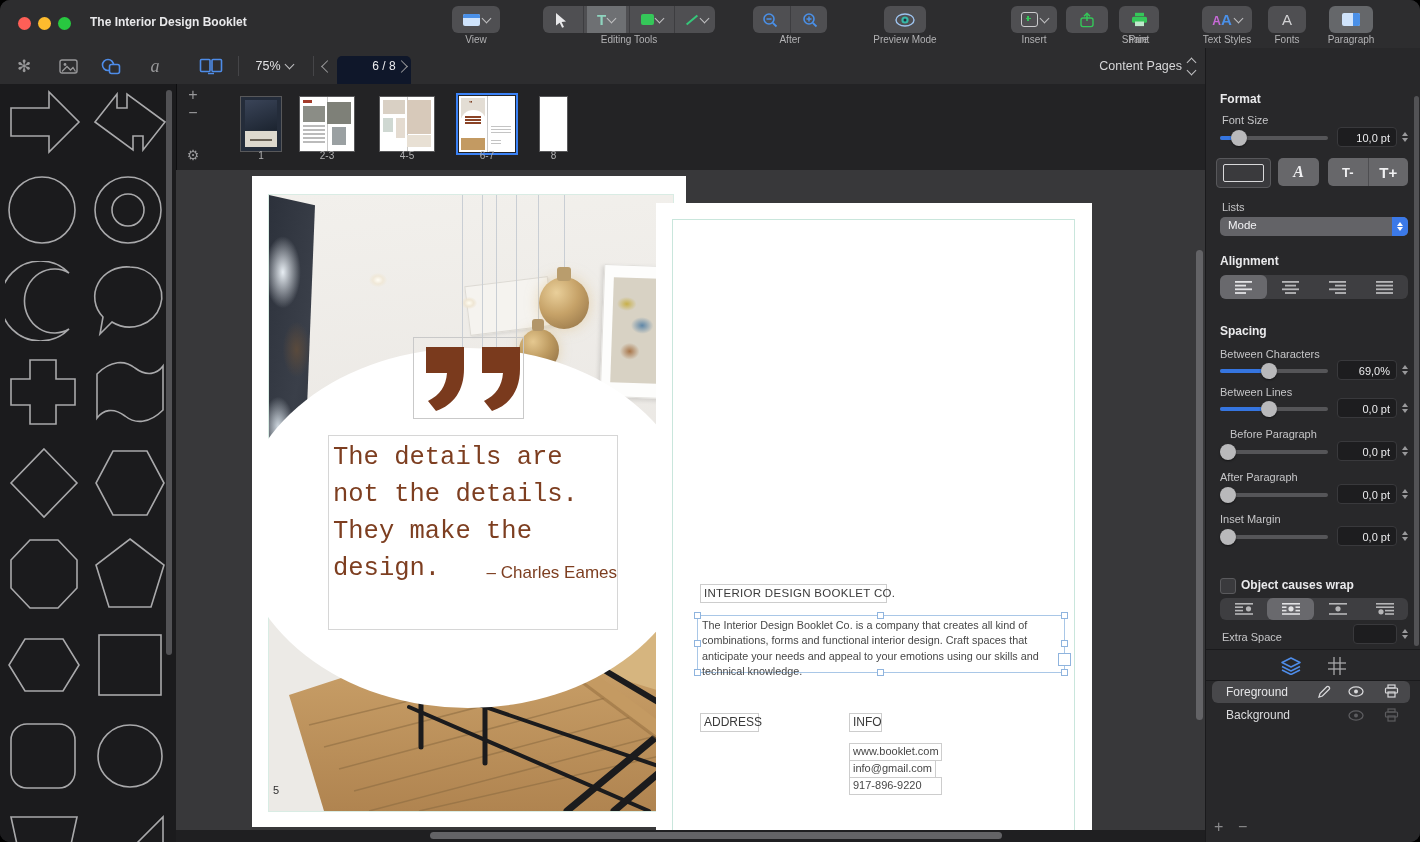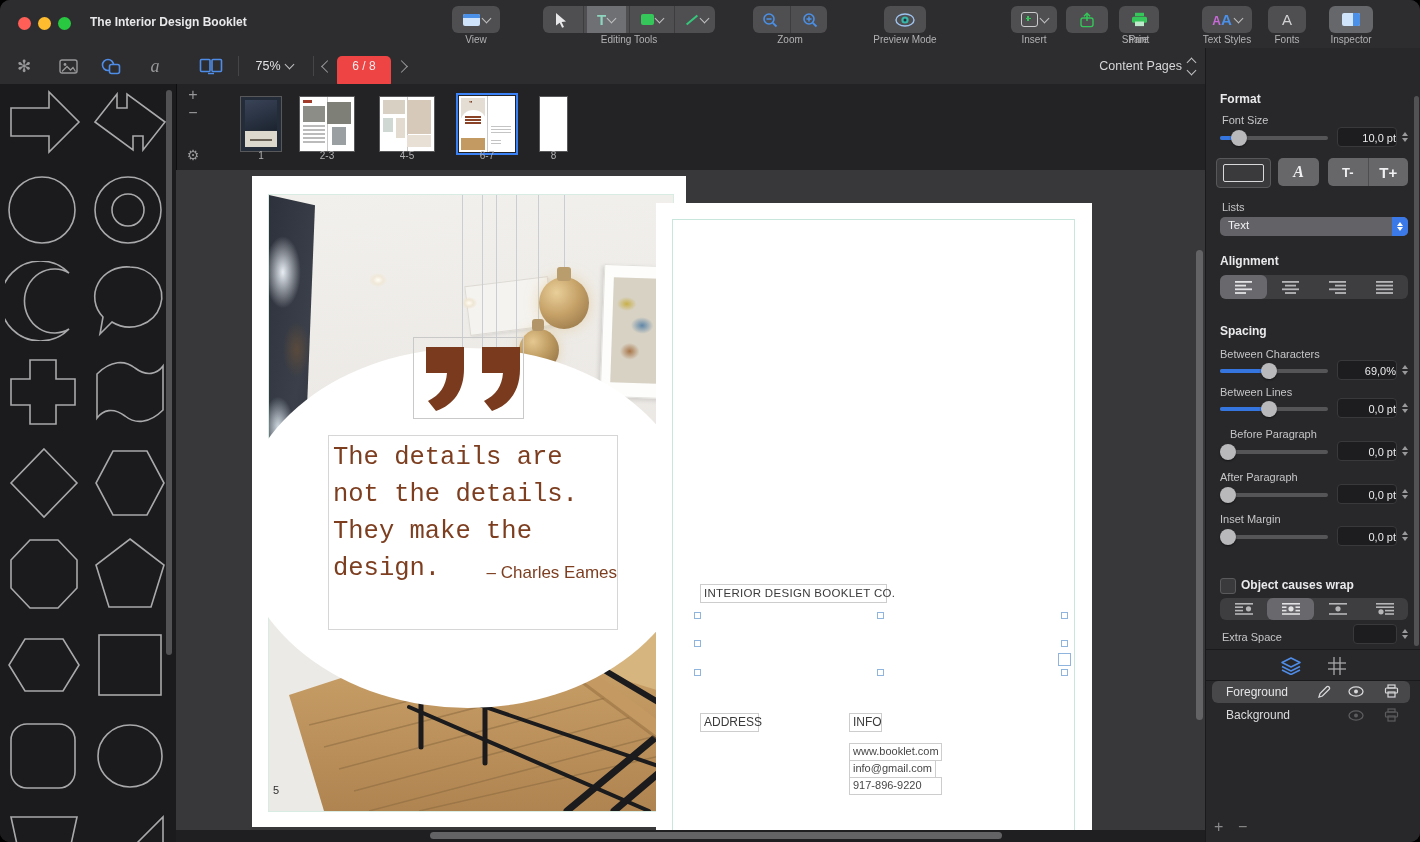--- a/index.html
+++ b/index.html
@@ -10,21 +10,21 @@
   #wintitle{position:absolute;left:90px;top:15px;font-size:12px;font-weight:700;color:#e9e9eb;}
   .tbtn{position:absolute;top:6px;height:27px;background:#4f4f52;border-radius:6px;display:flex;align-items:center;justify-content:center;gap:3px;box-sizing:border-box;}
   .tlabel{position:absolute;top:34px;font-size:10px;color:#b2b2b4;text-align:center;}
   .seg{height:27px;display:flex;align-items:center;justify-content:center;gap:2px;}
   .chev{width:6px;height:6px;border-right:1.5px solid #c0c0c2;border-bottom:1.5px solid #c0c0c2;transform:rotate(45deg);margin-top:-3px;}
   .vsep{width:1px;height:27px;background:#3d3d40;}
   
   #row2{position:absolute;left:0;top:48px;width:1420px;height:36px;background:#2d2d2f;border-bottom:1px solid #1a1a1c;}
   .r2i{position:absolute;top:0;height:36px;display:flex;align-items:center;justify-content:center;}
   .r2sep{position:absolute;top:8px;width:1px;height:20px;background:#454548;}
-  #pagefield{position:absolute;left:337px;top:8px;width:54px;height:32px;background:#ef4444;border-radius:5px;color:#ececee;font-size:12px;text-align:center;line-height:20px;}
+  #pagefield{position:absolute;left:337px;top:8px;width:54px;height:32px;background:#0f172a;border-radius:5px;color:#ececee;font-size:12px;text-align:center;line-height:20px;padding-left:20px;}
   .navchev{width:8px;height:8px;border-right:1.7px solid #9a9a9c;border-bottom:1.7px solid #9a9a9c;}
   
   #thumbstrip{position:absolute;left:176px;top:84px;width:1029px;height:86px;background:#232325;}
   .thumb{position:absolute;top:12px;background:#fff;border:1px solid #58585a;box-sizing:border-box;overflow:hidden;}
   .thlabel{position:absolute;top:66px;font-size:10px;color:#b0b0b2;text-align:center;}
   .tstripbtn{position:absolute;color:#98989a;font-size:16px;line-height:14px;width:16px;text-align:center;}
   
   #shapespanel{position:absolute;left:0;top:84px;width:176px;height:758px;background:#1b1b1d;border-right:1px solid #0e0e10;overflow:hidden;}
   .shapecell{position:absolute;width:78px;height:80px;}
   .shapecell svg{width:100%;height:100%;stroke:#a9a9ab;fill:none;stroke-width:1.6;}
@@ -36,21 +36,21 @@
   .hdl{position:absolute;width:7px;height:7px;background:#fff;border:1px solid #8fb4de;box-sizing:border-box;}
   
   .sbthumb{position:absolute;background:#636366;border-radius:4px;}
   
   #inspector{position:absolute;left:1205px;top:48px;width:215px;height:794px;background:#28282a;border-left:1px solid #1a1a1c;}
   .sectitle{position:absolute;left:14px;font-size:12px;font-weight:700;color:#eaeaec;}
   .ilabel{position:absolute;left:16px;font-size:11px;color:#c6c6c8;}
   .slider{position:absolute;left:14px;width:108px;height:4px;background:#555558;border-radius:2px;}
   .slider .fill{position:absolute;left:0;top:0;height:4px;background:#3575e0;border-radius:2px;}
   .slider .knob{position:absolute;top:-6px;width:16px;height:16px;border-radius:50%;background:#b9b9bb;margin-left:-8px;box-shadow:0 1px 2px rgba(0,0,0,.5);}
-  .numfield{position:absolute;left:131px;width:60px;height:20px;background:#1d1d1f;border:1px solid #39393c;border-radius:4px;color:#ececee;font-size:11px;text-align:right;line-height:20px;padding-right:0;box-sizing:border-box;}
+  .numfield{position:absolute;left:131px;width:60px;height:20px;background:#1d1d1f;border:1px solid #39393c;border-radius:4px;color:#ececee;font-size:11px;text-align:right;line-height:20px;padding-right:6px;box-sizing:border-box;}
   .stepper{position:absolute;left:193px;width:11px;height:20px;display:flex;flex-direction:column;align-items:center;justify-content:center;gap:2px;}
   .utri{width:0;height:0;border-left:3.5px solid transparent;border-right:3.5px solid transparent;border-bottom:4.5px solid #9a9a9c;}
   .dtri{width:0;height:0;border-left:3.5px solid transparent;border-right:3.5px solid transparent;border-top:4.5px solid #9a9a9c;}
   .segctl{position:absolute;left:14px;width:188px;background:#3e3e41;border-radius:6px;display:flex;}
   .segcell{flex:1;display:flex;align-items:center;justify-content:center;border-radius:6px;}
   .segcell.sel{background:#69696d;}
   
   #photo{position:absolute;left:16px;top:18px;width:404px;height:616px;background:linear-gradient(175deg,#f2f0ec 0%,#e9e6e2 55%,#e0ddd8 100%);border:1px solid #d9ece4;box-sizing:content-box;overflow:hidden;}
   .cord{position:absolute;top:0;width:1px;background:#c9ced4;}
   .blob{position:absolute;background:#fff;border-radius:50%;}
@@ -110,21 +110,21 @@
       <div class="vsep"></div>
       <div class="seg" style="width:36px;">
         <svg width="16" height="16" viewBox="0 0 16 16">
             <circle cx="7" cy="7" r="5" stroke="#4a90e8" stroke-width="1.6" fill="none"></circle>
             <line x1="10.8" y1="10.8" x2="14.5" y2="14.5" stroke="#4a90e8" stroke-width="1.8"></line>
             <line x1="4.5" y1="7" x2="9.5" y2="7" stroke="#4a90e8" stroke-width="1.5"></line>
             <line x1="7" y1="4.5" x2="7" y2="9.5" stroke="#4a90e8" stroke-width="1.5"></line>
           </svg>
       </div>
     </div>
-    <div class="tlabel" style="left:753px;width:74px;">Zoom</div>
+    <div class="tlabel" style="left:753px;width:74px;">After</div>
 
     <div class="tbtn" style="left:884px;width:42px;">
       <svg width="20" height="14" viewBox="0 0 20 14">
           <ellipse cx="10" cy="7" rx="9" ry="6" stroke="#9ec4f0" stroke-width="1.4" fill="none"></ellipse>
           <circle cx="10" cy="7" r="3.6" fill="#36b9a8"></circle>
           <circle cx="10" cy="7" r="1.5" fill="#1e3040"></circle>
         </svg>
     </div>
     <div class="tlabel" style="left:864px;width:82px;">Preview Mode</div>
 
@@ -164,21 +164,21 @@
     <div class="tbtn" style="left:1268px;width:38px;">
       <span style="color:#d2d2d4;font-size:15px;font-weight:400;">A</span>
     </div>
     <div class="tlabel" style="left:1268px;width:38px;">Fonts</div>
 
     <div class="tbtn" style="left:1329px;width:44px;background:#65676a;">
       <span style="display:inline-block;width:18px;height:13px;background:#cfe3fb;border-radius:2px;position:relative;overflow:hidden;">
           <span style="position:absolute;right:0;top:0;width:7px;height:100%;background:#4a90e8;"></span>
         </span>
     </div>
-    <div class="tlabel" style="left:1319px;width:64px;">Inspector</div>
+    <div class="tlabel" style="left:1319px;width:64px;">Paragraph</div>
   </div>
 
   <div id="row2">
     <div class="r2i" style="left:10px;width:28px;color:#98989a;font-size:17px;">✻</div>
     <div class="r2i" style="left:54px;width:28px;">
       <svg width="19" height="15" viewBox="0 0 19 15">
           <rect x="1" y="1" width="17" height="13" rx="2" stroke="#98989a" stroke-width="1.4" fill="none"></rect>
           <circle cx="6" cy="5.5" r="1.4" fill="#98989a"></circle>
           <path d="M3,12.5 L8,7.5 L11.5,11 L14,8.5 L16.5,12.5" stroke="#98989a" stroke-width="1.3" fill="none"></path>
         </svg>
@@ -455,20 +455,23 @@
     </div>
 
     <div class="page" style="left:480px;width:436px;margin-top:27px;">
 
       <div style="position:absolute;left:16px;top:16px;width:403px;height:618px;border:1px solid #c9e6dc;box-sizing:border-box;"></div>
 
       <div class="txframe" style="left:44px;top:381px;width:187px;height:19px;">
         <div style="position:absolute;left:3px;top:0;font-size:11.5px;line-height:17px;letter-spacing:.3px;color:#3a3a3a;white-space:nowrap;">INTERIOR DESIGN BOOKLET CO.</div>
       </div>
 
+      <div class="txframe" style="left:41px;top:412px;width:368px;height:58px;border-color:#a9c7e7;">
+        <div style="position:absolute;left:4px;top:2px;right:4px;font-size:10.8px;line-height:15.4px;color:#474747;">The Interior Design Booklet Co. is a company that creates all kind of combinations, forms and functional interior design. Craft spaces that anticipate your needs and appeal to your emotions using our skills and technical knowledge.</div>
+      </div>
 
       <div class="hdl" style="left:38px;top:409px;"></div>
       <div class="hdl" style="left:221px;top:409px;"></div>
       <div class="hdl" style="left:405px;top:409px;"></div>
       <div class="hdl" style="left:38px;top:437px;"></div>
       <div class="hdl" style="left:405px;top:437px;"></div>
       <div class="hdl" style="left:38px;top:466px;"></div>
       <div class="hdl" style="left:221px;top:466px;"></div>
       <div class="hdl" style="left:405px;top:466px;"></div>
       <div class="hdl" style="left:402px;top:450px;width:13px;height:13px;"></div>
@@ -517,21 +520,21 @@
       <span style="display:inline-block;width:39px;height:16px;border:1.6px solid #d8d8da;border-radius:2px;"></span>
     </div>
     <div style="position:absolute;left:72px;top:110px;width:41px;height:28px;background:#67676a;border-radius:5px;display:flex;align-items:center;justify-content:center;color:#f0f0f2;font-family:'Liberation Serif',serif;font-style:italic;font-weight:700;font-size:16px;">A</div>
     <div style="position:absolute;left:122px;top:110px;width:80px;height:28px;background:#67676a;border-radius:5px;display:flex;">
       <div style="flex:1;display:flex;align-items:center;justify-content:center;color:#f0f0f2;font-size:13px;font-weight:700;border-right:1px solid #4e4e51;">T-</div>
       <div style="flex:1;display:flex;align-items:center;justify-content:center;color:#f0f0f2;font-size:15px;font-weight:700;">T+</div>
     </div>
 
     <div class="ilabel" style="top:153px;">Lists</div>
     <div style="position:absolute;left:14px;top:169px;width:188px;height:19px;background:#636367;border-radius:5px;">
-      <span style="position:absolute;left:8px;top:2px;font-size:11.5px;color:#f2f2f4;">Text</span>
+      <span style="position:absolute;left:8px;top:2px;font-size:11.5px;color:#f2f2f4;">Mode</span>
       <span style="position:absolute;right:0;top:0;width:16px;height:19px;background:#3b79e8;border-radius:0 5px 5px 0;display:flex;flex-direction:column;align-items:center;justify-content:center;gap:1px;">
         <span class="utri" style="border-bottom-color:#fff;"></span>
           <span class="dtri" style="border-top-color:#fff;"></span>
       </span>
     </div>
 
     <div class="sectitle" style="top:206px;">Alignment</div>
     <div class="segctl" style="top:227px;height:24px;">
       <div class="segcell sel">
         <svg width="17" height="13" viewBox="0 0 17 13">

